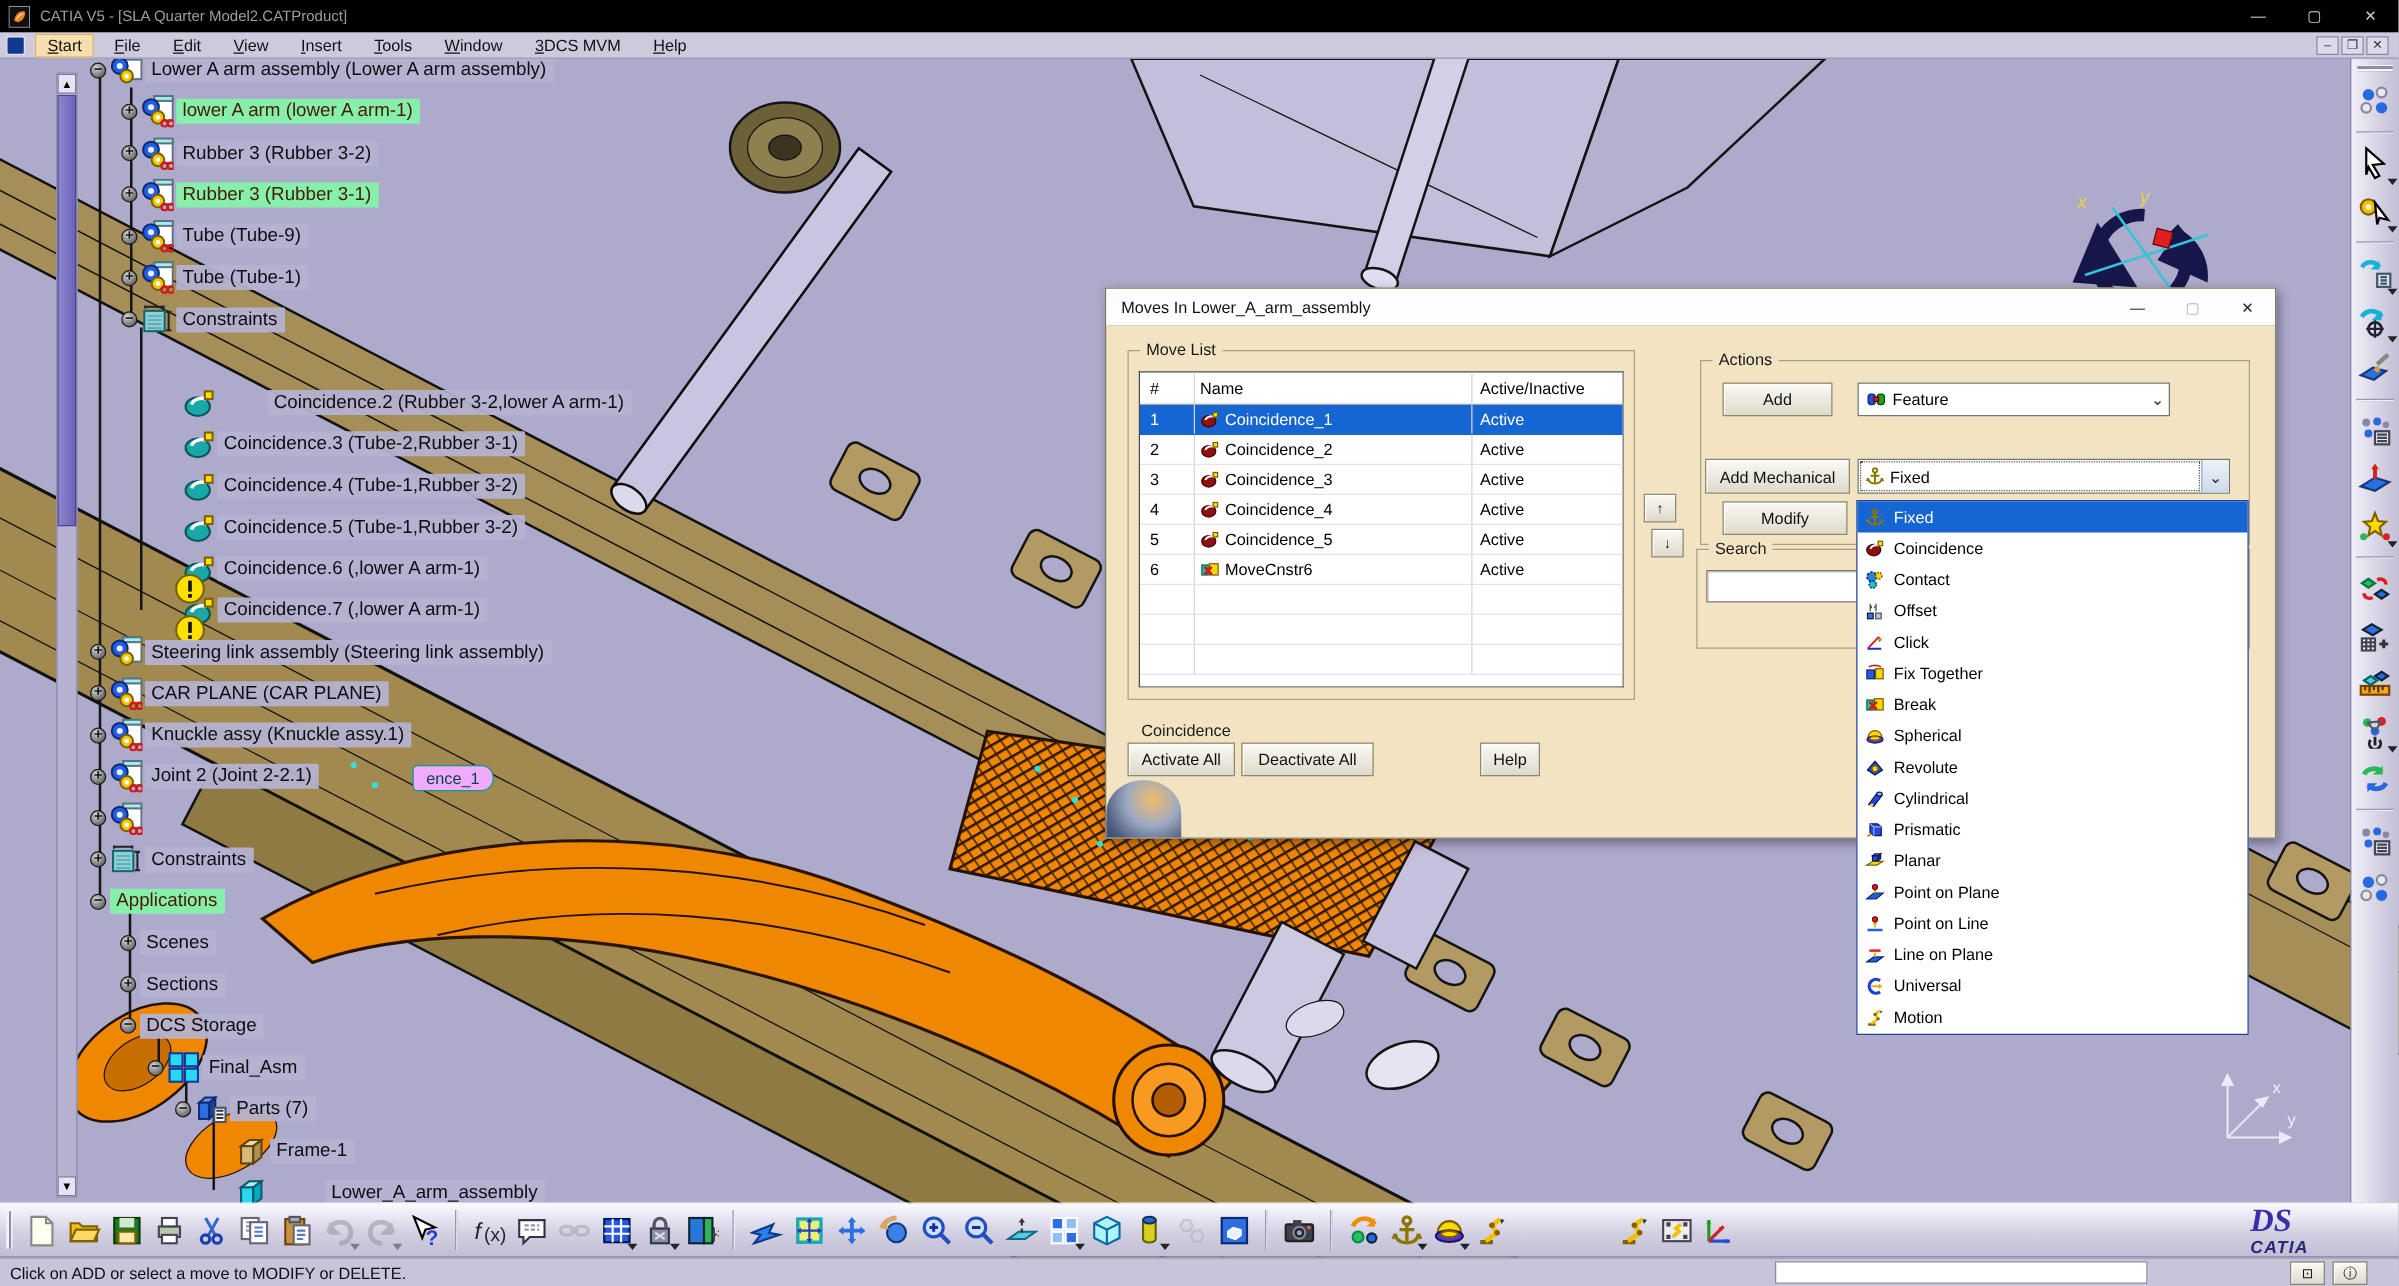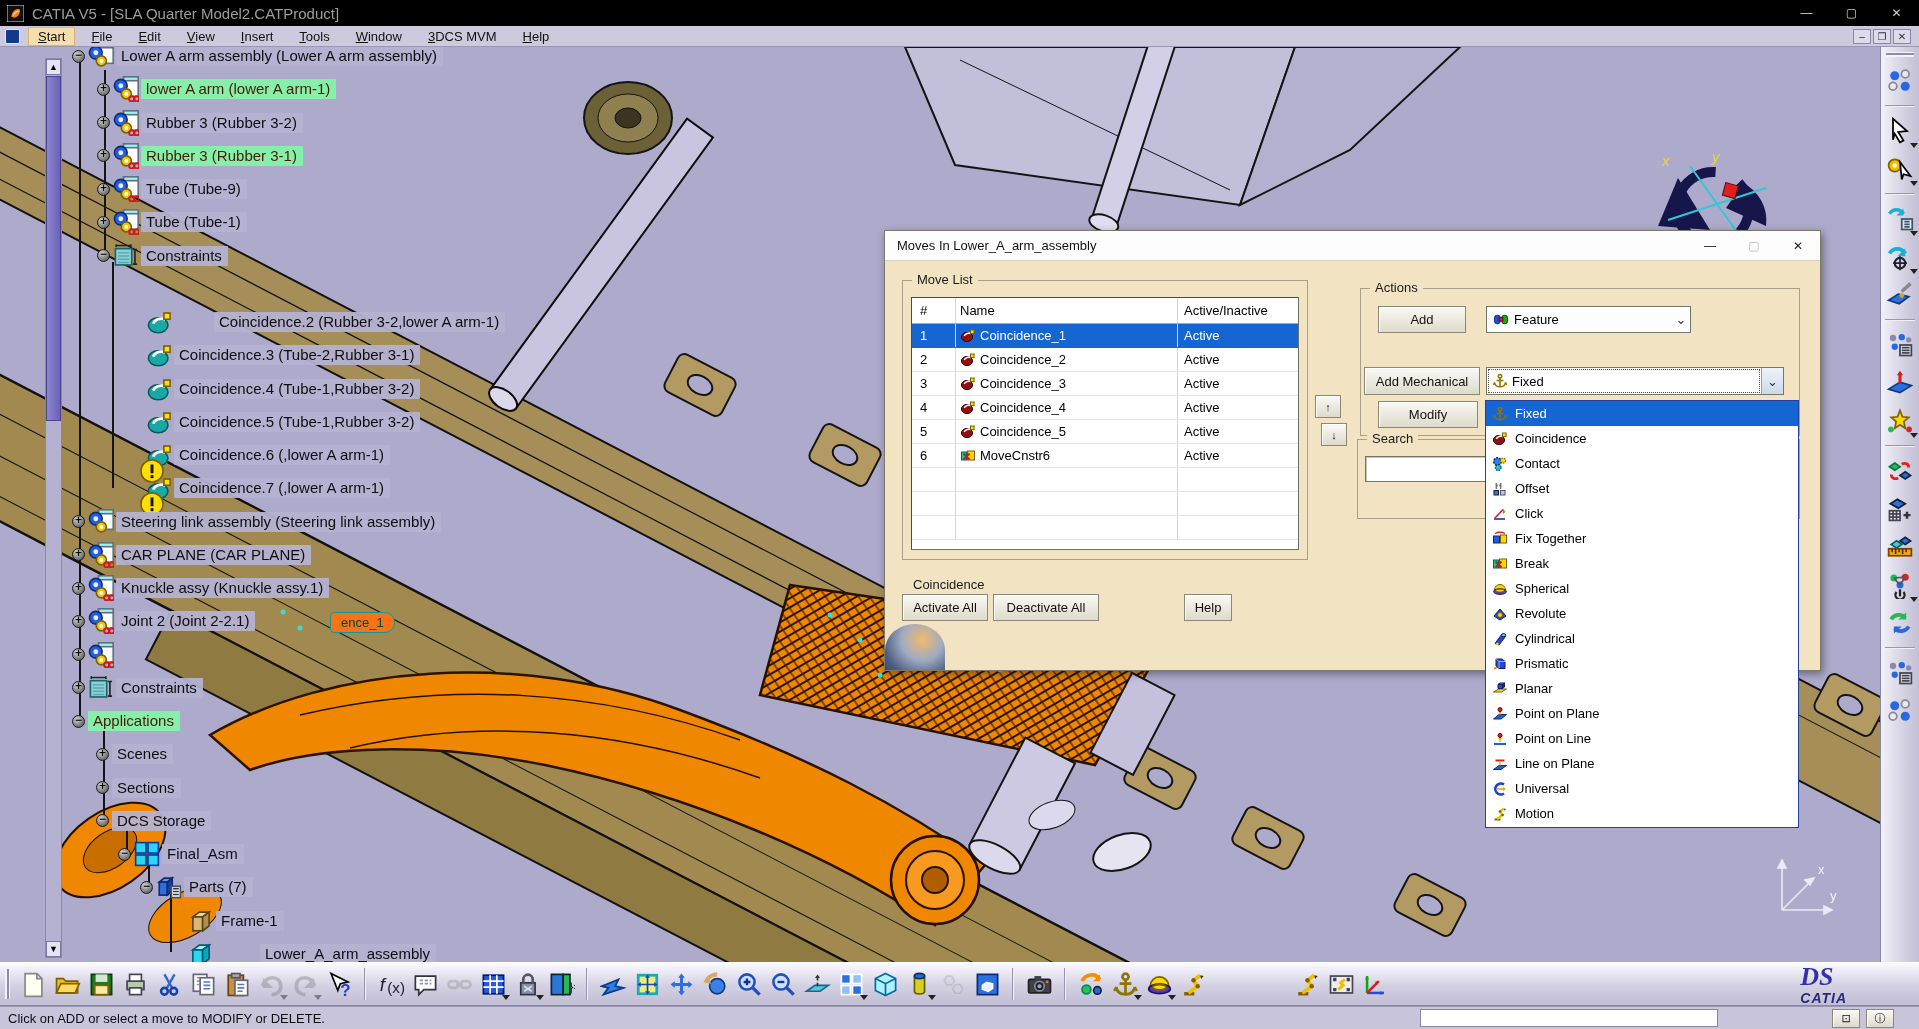--- a/index.html
+++ b/index.html
@@ -2,21 +2,21 @@
 <html><head>
 <meta charset="utf-8">
 <style>
   * { margin:0; padding:0; box-sizing:border-box; }
   html,body { width:1919px; height:1029px; overflow:hidden; font-family:"Liberation Sans",sans-serif; }
   .app { position:relative; width:1919px; height:1029px; background:#aeaacb; overflow:hidden; }
 
   
   .titlebar { position:absolute; left:0; top:0; width:1919px; height:26px; background:#000; display:flex; align-items:center; z-index:50; }
   .app-icon { width:17px; height:17px; margin-left:7px; display:inline-block; }
-  .title-text { color:#9d9d9d; font-size:15px; margin-left:8px; }
+  .title-text { color:#9d9d9d; font-size:12px; margin-left:8px; }
   .win-controls { margin-left:auto; display:flex; }
   .win-btn { width:45px; height:26px; color:#cfcfcf; font-size:12px; display:flex; align-items:center; justify-content:center; }
 
   
   .menubar { position:absolute; left:0; top:26px; width:1919px; height:21px; background:#cdcade; border-bottom:1px solid #9a97b5; display:flex; align-items:center; z-index:50; }
   .menu-appicon { width:15px; height:15px; margin:0 8px 0 5px; background:#123a8c; border:1px solid #dfe3ff; border-radius:2px; display:inline-block; }
   .menu-item { font-size:13px; color:#111; padding:2px 10px; margin-right:6px; }
   .menu-item.active { background:#f6dfae; border:1px solid #d8b470; padding:1px 9px; }
   .mdi-controls { margin-left:auto; display:flex; margin-right:8px; }
   .mdi-btn { width:18px; height:15px; font-size:10px; color:#333; border:1px solid #8a88a0; background:#dcdaeb; margin-left:2px; display:flex; align-items:center; justify-content:center; }
@@ -34,21 +34,21 @@
   .tree-row { position:absolute; display:flex; align-items:center; height:28px; white-space:nowrap; }
   .exp { width:13px; height:13px; border-radius:50%; background:radial-gradient(circle at 35% 30%,#d0d0d0,#484848); border:1px solid #1a1a1a; color:#000; font-size:12px; font-weight:bold; line-height:10px; text-align:center; margin-right:3px; flex:none; }
   .exp i { font-style:normal; position:relative; top:-1px; color:#0a0a0a; text-shadow:0 0 1px #fff; }
   .t-ico { position:relative; width:26px; height:26px; margin-right:2px; flex:none; }
   .t-ico svg { width:26px; height:26px; }
   .t-warn { position:absolute; left:-7px; bottom:-4px; width:14px; height:14px; }
   .t-label { font-size:15px; color:#0d0d12; background:rgba(182,178,209,.94); padding:1px 6px 2px 5px; border-radius:1px; }
   .tree-row.sel .t-label { background:#86efac; color:#461c00; }
 
   
-  .vtag { position:absolute; left:330px; top:612px; z-index:6; background:#f97316; border:1px solid #0a9a9a; border-radius:4px 10px 10px 4px; font-size:13px; color:#064444; padding:2px 10px; }
+  .vtag { position:absolute; left:330px; top:612px; z-index:6; background:#f0abfc; border:1px solid #0a9a9a; border-radius:4px 10px 10px 4px; font-size:13px; color:#064444; padding:2px 10px; }
   .compass { position:absolute; left:1648px; top:148px; z-index:4; }
   .miniaxis { position:absolute; left:1760px; top:848px; z-index:4; }
 
   
   .dialog { position:absolute; left:884px; top:230px; width:937px; height:441px; z-index:20; background:#f2e4c3; border:1px solid #7d7a6a; box-shadow:2px 3px 8px rgba(20,20,40,.45); overflow:hidden; }
   .dlg-titlebar { position:absolute; left:0; top:0; width:100%; height:30px; background:#fdfdfd; border-bottom:1px solid #d9d2bd; display:flex; align-items:center; }
   .dlg-title { font-size:13px; color:#111; margin-left:12px; }
   .dlg-btns { margin-left:auto; display:flex; }
   .dlg-btn { width:44px; height:30px; display:flex; align-items:center; justify-content:center; font-size:12px; color:#222; }
   .dlg-btn.dim { color:#b5b5b5; }
@@ -700,21 +700,21 @@
       </div>
     </div>
 
     <button class="btn udbtn" style="left:430px;top:164px">↑</button>
     <button class="btn udbtn" style="left:436px;top:192px">↓</button>
 
     <div class="grp" style="left:475px;top:57px;width:440px;height:148px">
       <span class="grp-legend">Actions</span>
     </div>
     <button class="btn" style="position:absolute;left:493px;top:75px;width:88px;height:27px">Add</button>
-    <div class="combo" style="left:601px;top:75px;width:205px;height:27px">
+    <div class="combo" style="left:601px;top:75px;width:250px;height:27px">
       <span class="ico" id="featureIco" style="width:18px;height:15px">
           <svg viewBox="0 0 16 16">
             <rect x="1" y="3.5" width="6.2" height="9" rx="2.6" fill="#2050d8" stroke="#102a70"></rect>
             <rect x="8.8" y="3.5" width="6.2" height="9" rx="2.6" fill="#18a818" stroke="#064806"></rect>
             <rect x="6" y="6" width="4" height="3.6" fill="#e02020" stroke="#660000"></rect>
           </svg>
         </span>
       <span>Feature</span>
       <span class="chev">⌄</span>
     </div>

